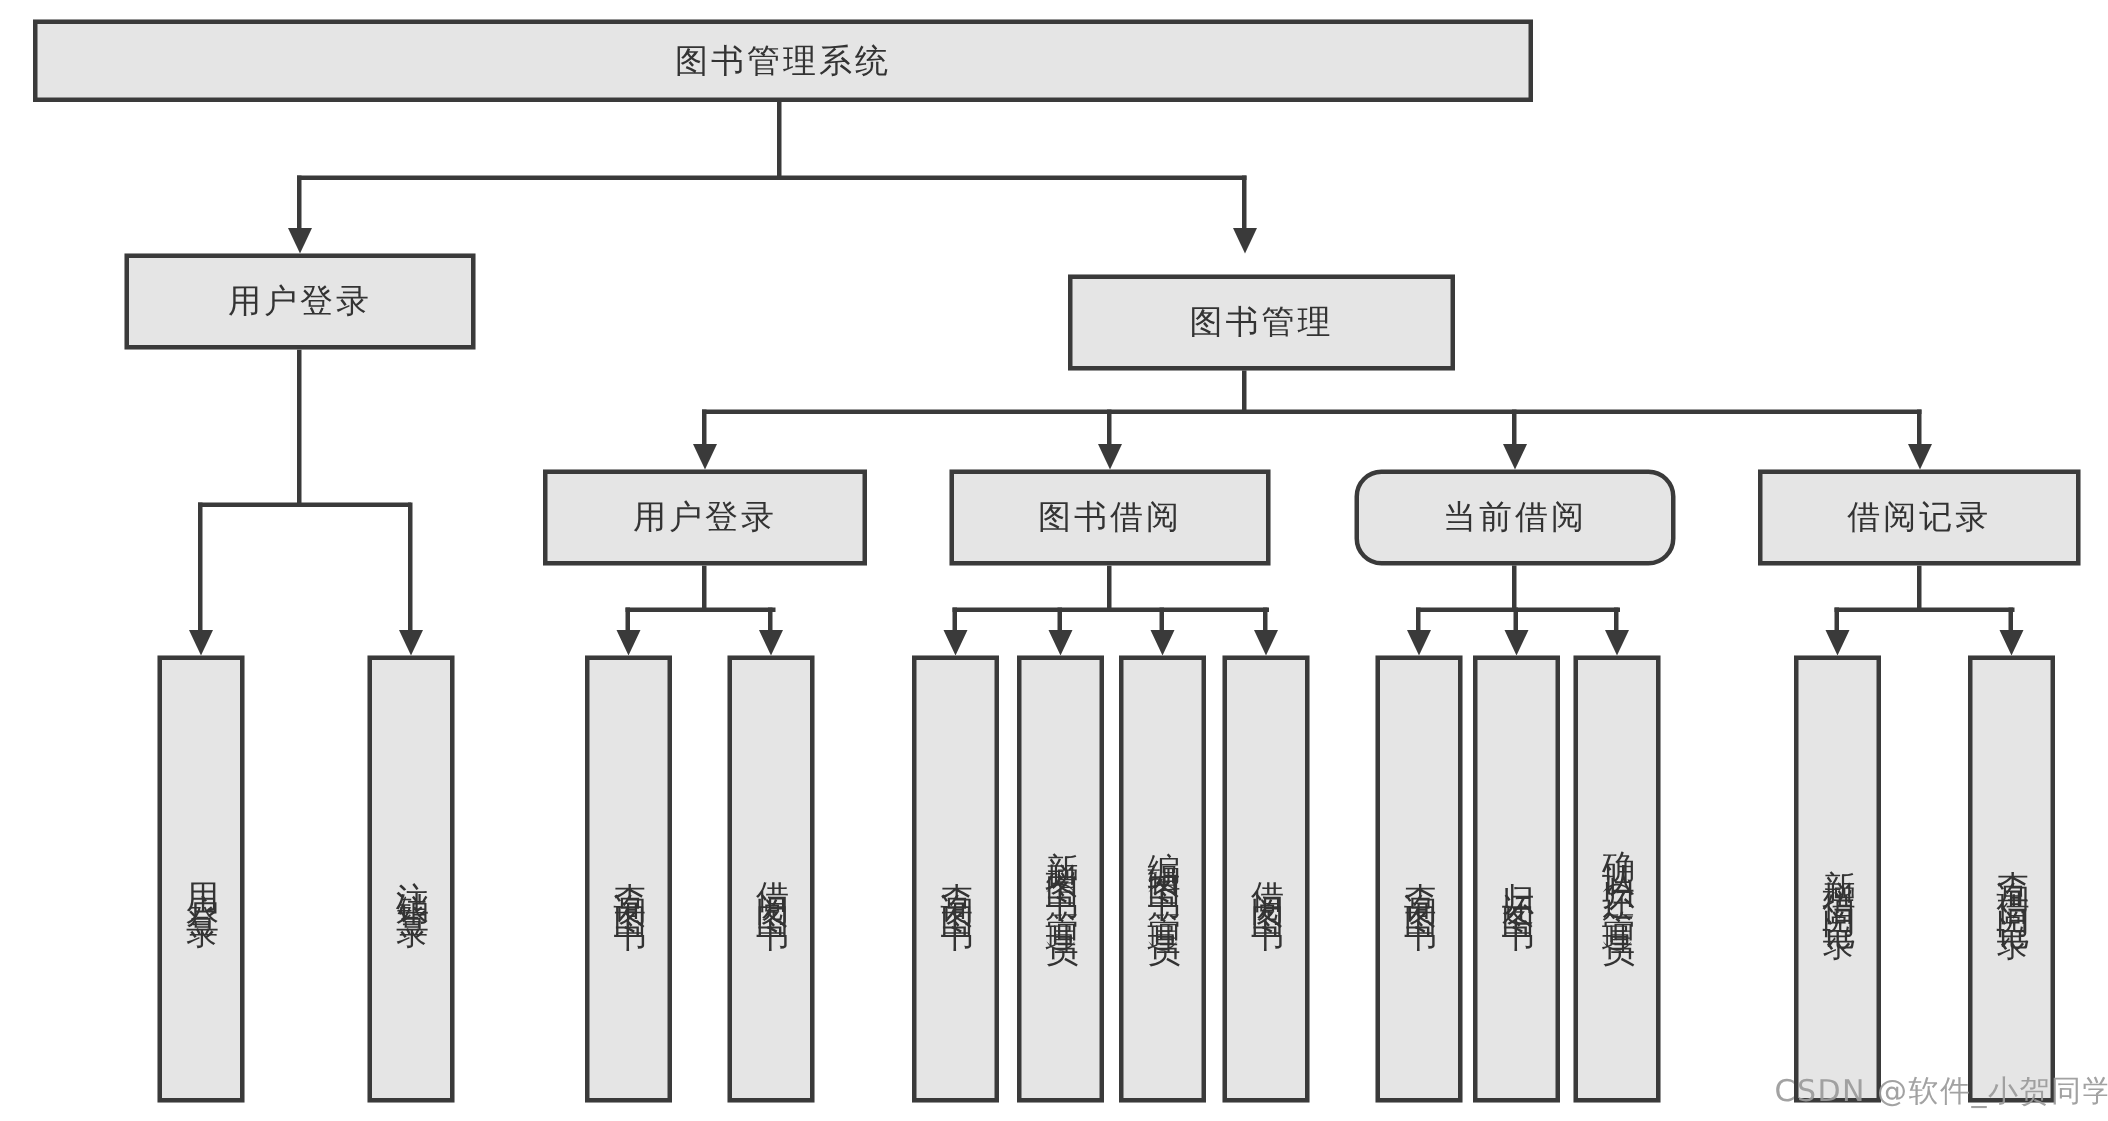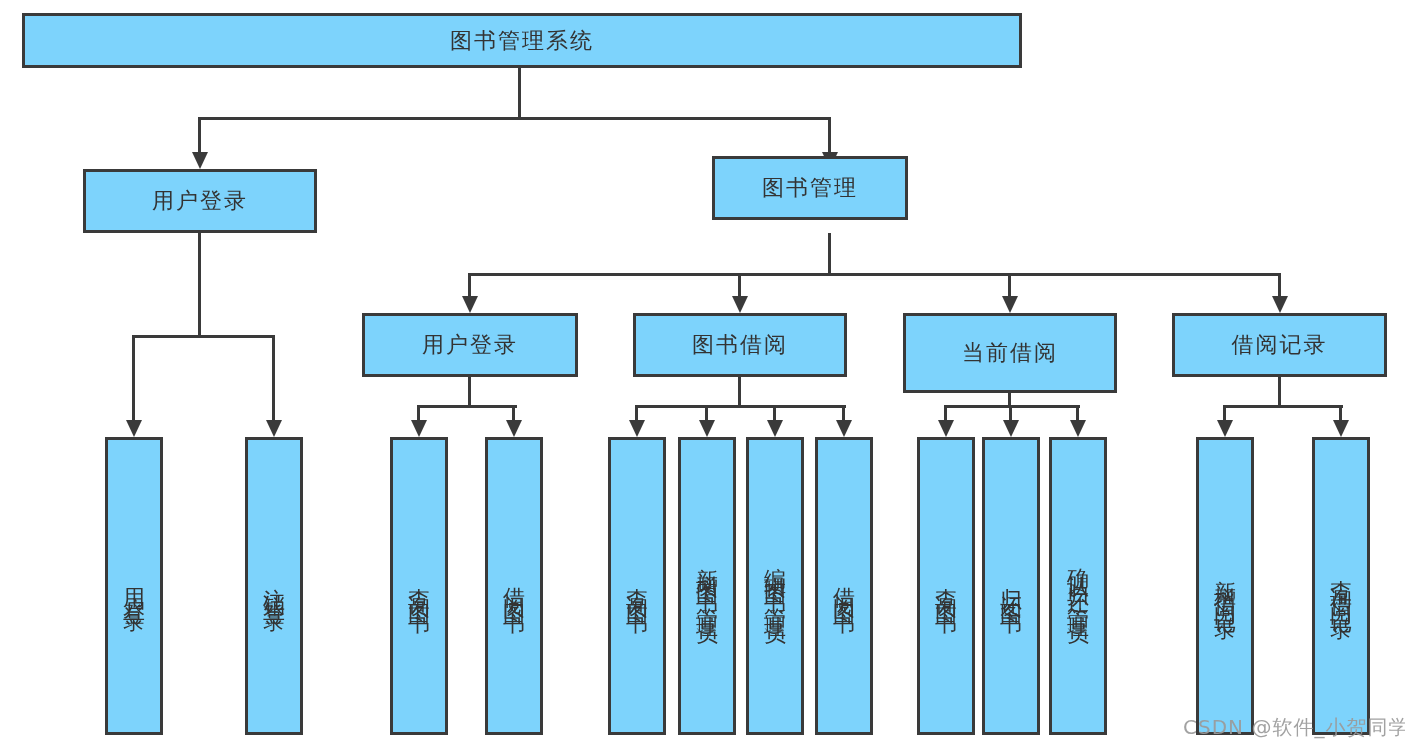--- a/index.html
+++ b/index.html
@@ -9,21 +9,21 @@
     --wm:#9b9b9b;
     --bg:#ffffff;
   }
   html,body{margin:0;padding:0;background:#fff;}
   body{font-family:"DejaVu Sans",sans-serif;}
   .canvas{
     position:relative;width:1405px;height:747px;background:var(--bg);
     overflow:hidden;
   }
   .node{
-    position:absolute;box-sizing:border-box;background:#7dd3fc;
+    position:absolute;box-sizing:border-box;background:#e5e5e5;
     border:3px solid var(--border);
     display:flex;align-items:center;justify-content:center;
     color:var(--text);font-size:22px;letter-spacing:2px;
     z-index:2;
   }
   .leaf .vtext{
     writing-mode:vertical-rl;text-orientation:mixed;
     letter-spacing:8px;line-height:1;
     color:var(--text);font-size:22px;
   }
@@ -47,31 +47,31 @@
 
 <div class="canvas">
 
   <div class="node" style="left:22px;top:13px;width:1000px;height:55px;">
     <span>图书管理系统</span>
   </div>
 
   <div class="node" style="left:83px;top:169px;width:234px;height:64px;">
     <span>用户登录</span>
   </div>
-  <div class="node" style="left:712px;top:156px;width:196px;height:64px;">
+  <div class="node" style="left:712px;top:183px;width:258px;height:64px;">
     <span>图书管理</span>
   </div>
 
   <div class="node" style="left:362px;top:313px;width:216px;height:64px;">
     <span>用户登录</span>
   </div>
   <div class="node" style="left:633px;top:313px;width:214px;height:64px;">
     <span>图书借阅</span>
   </div>
-  <div class="node" style="left:903px;top:313px;width:214px;height:80px;">
+  <div class="node" style="left:903px;top:313px;width:214px;height:64px;border-radius:18px;">
     <span>当前借阅</span>
   </div>
   <div class="node" style="left:1172px;top:313px;width:215px;height:64px;">
     <span>借阅记录</span>
   </div>
 
   <div class="node leaf" style="left:105px;top:437px;width:58px;height:298px;">
     <span class="vtext">用户登录</span>
   </div>
   <div class="node leaf" style="left:245px;top:437px;width:58px;height:298px;">

